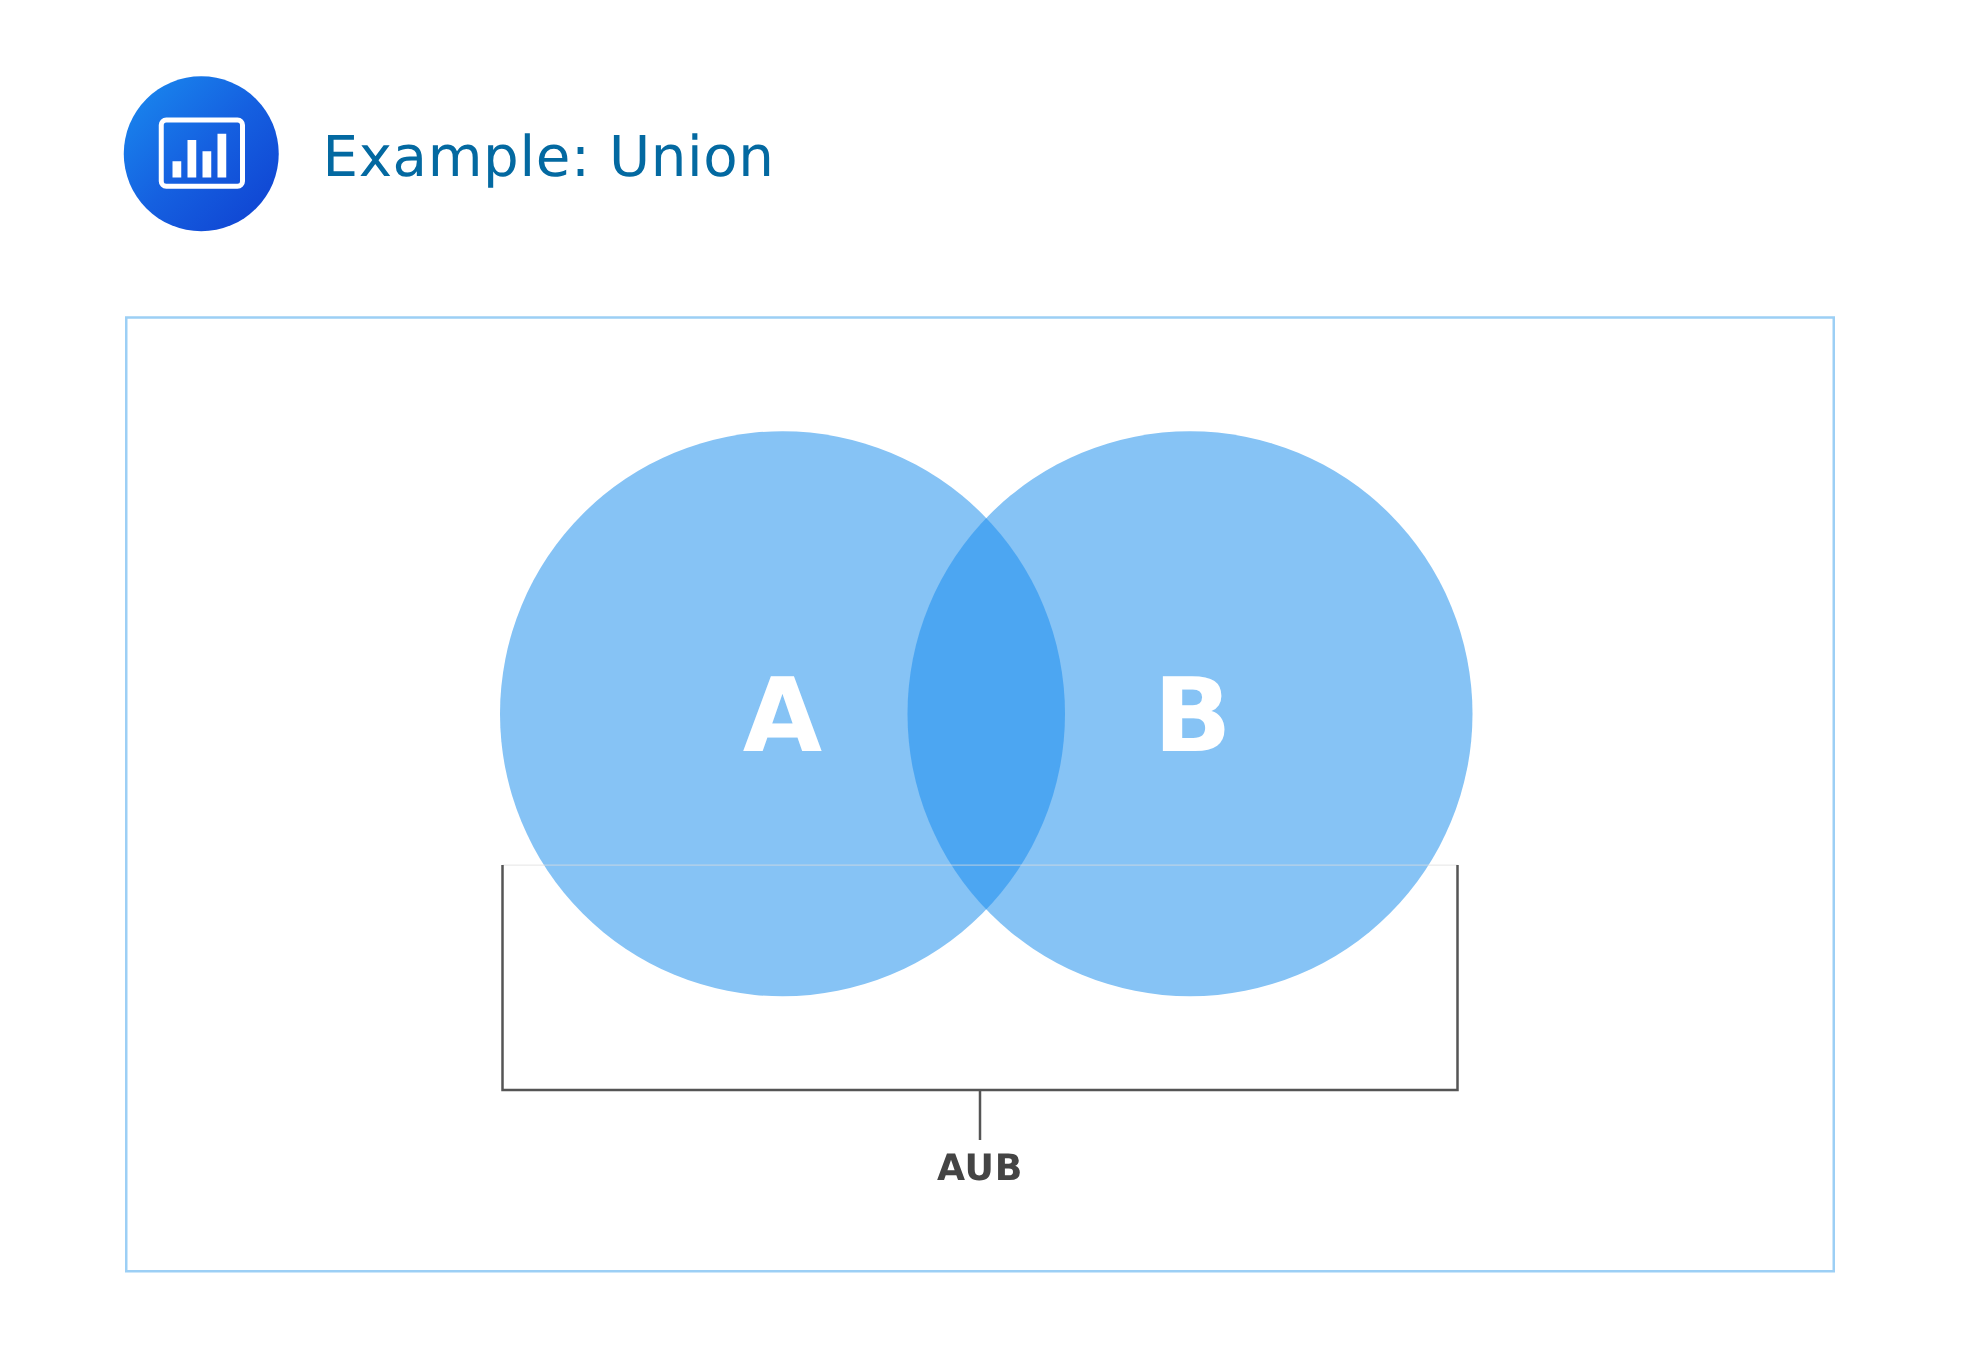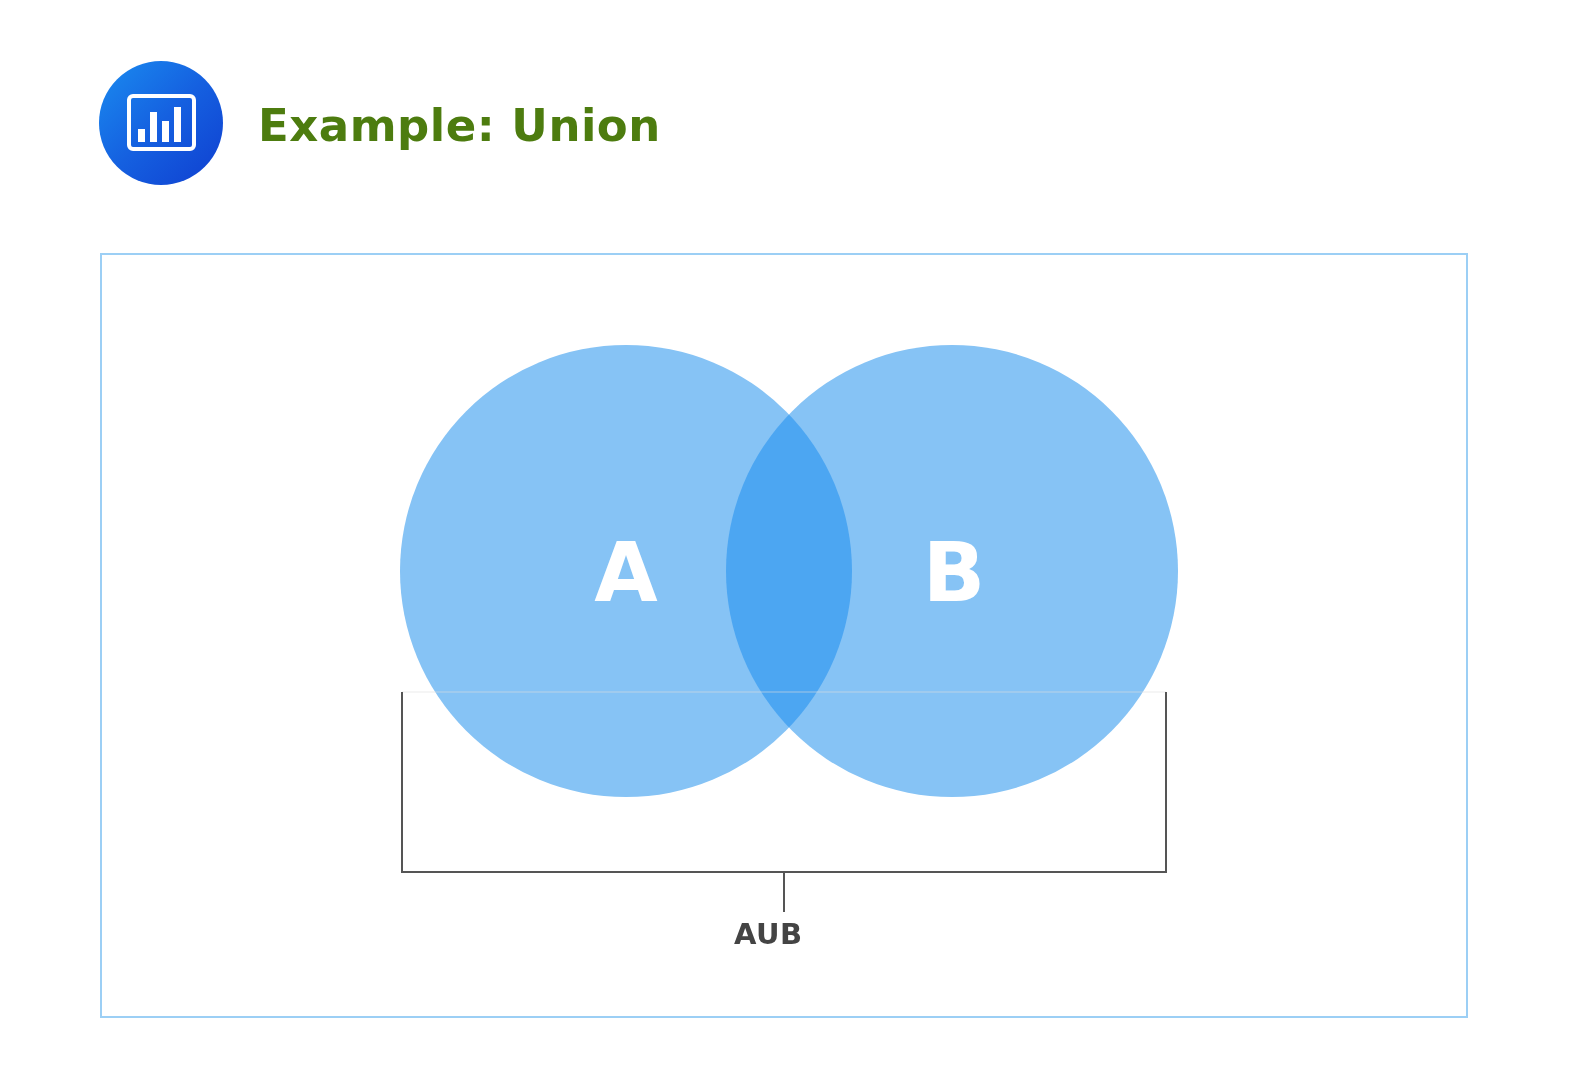--- a/index.html
+++ b/index.html
@@ -3,31 +3,31 @@
   <meta charset="utf-8">
   <style>
     html, body { margin: 0; padding: 0; background: #ffffff; }
     body { width: 1590px; height: 1091px; position: relative; overflow: hidden; font-family: "DejaVu Sans", sans-serif; }
     .header-icon {
       position: absolute; left: 99px; top: 61px; width: 124px; height: 124px; border-radius: 50%;
       background: linear-gradient(135deg, #1a8cf0 0%, #1560e0 50%, #0f3fd0 100%);
     }
     .header-icon svg { position: absolute; left: 0; top: 0; }
     .title {
-      position: absolute; left: 258px; top: 96px; font-size: 45px; font-weight: bold; color: #4d7c0f;
+      position: absolute; left: 258px; top: 96px; font-size: 45px; font-weight: normal; color: #0369a1;
       letter-spacing: 0.5px; line-height: 60px; white-space: nowrap;
     }
     .frame {
       position: absolute; left: 100px; top: 253px; width: 1364px; height: 761px;
       border: 2px solid #9ccff5; box-sizing: content-box;
     }
     .diagram { position: absolute; left: 0; top: 0; }
     .set-label { font-family: "DejaVu Sans", sans-serif; font-weight: bold; fill: #ffffff; font-size: 82px; }
     .union-label {
-      position: absolute; left: 734px; top: 917px; width: 100px; 
+      position: absolute; left: 734px; top: 917px; width: 100px; text-align: center;
       font-size: 29px; font-weight: bold; color: #444444; letter-spacing: 0.5px;
     }
   </style>
 </head>
 <body>
 
 <div class="header-icon">
   <svg width="124" height="124" viewBox="0 0 124 124">
     <rect x="30" y="35" width="65" height="53" rx="4" ry="4" fill="none" stroke="#ffffff" stroke-width="4"></rect>
     <rect x="39" y="68" width="7" height="13" fill="#ffffff"></rect>

